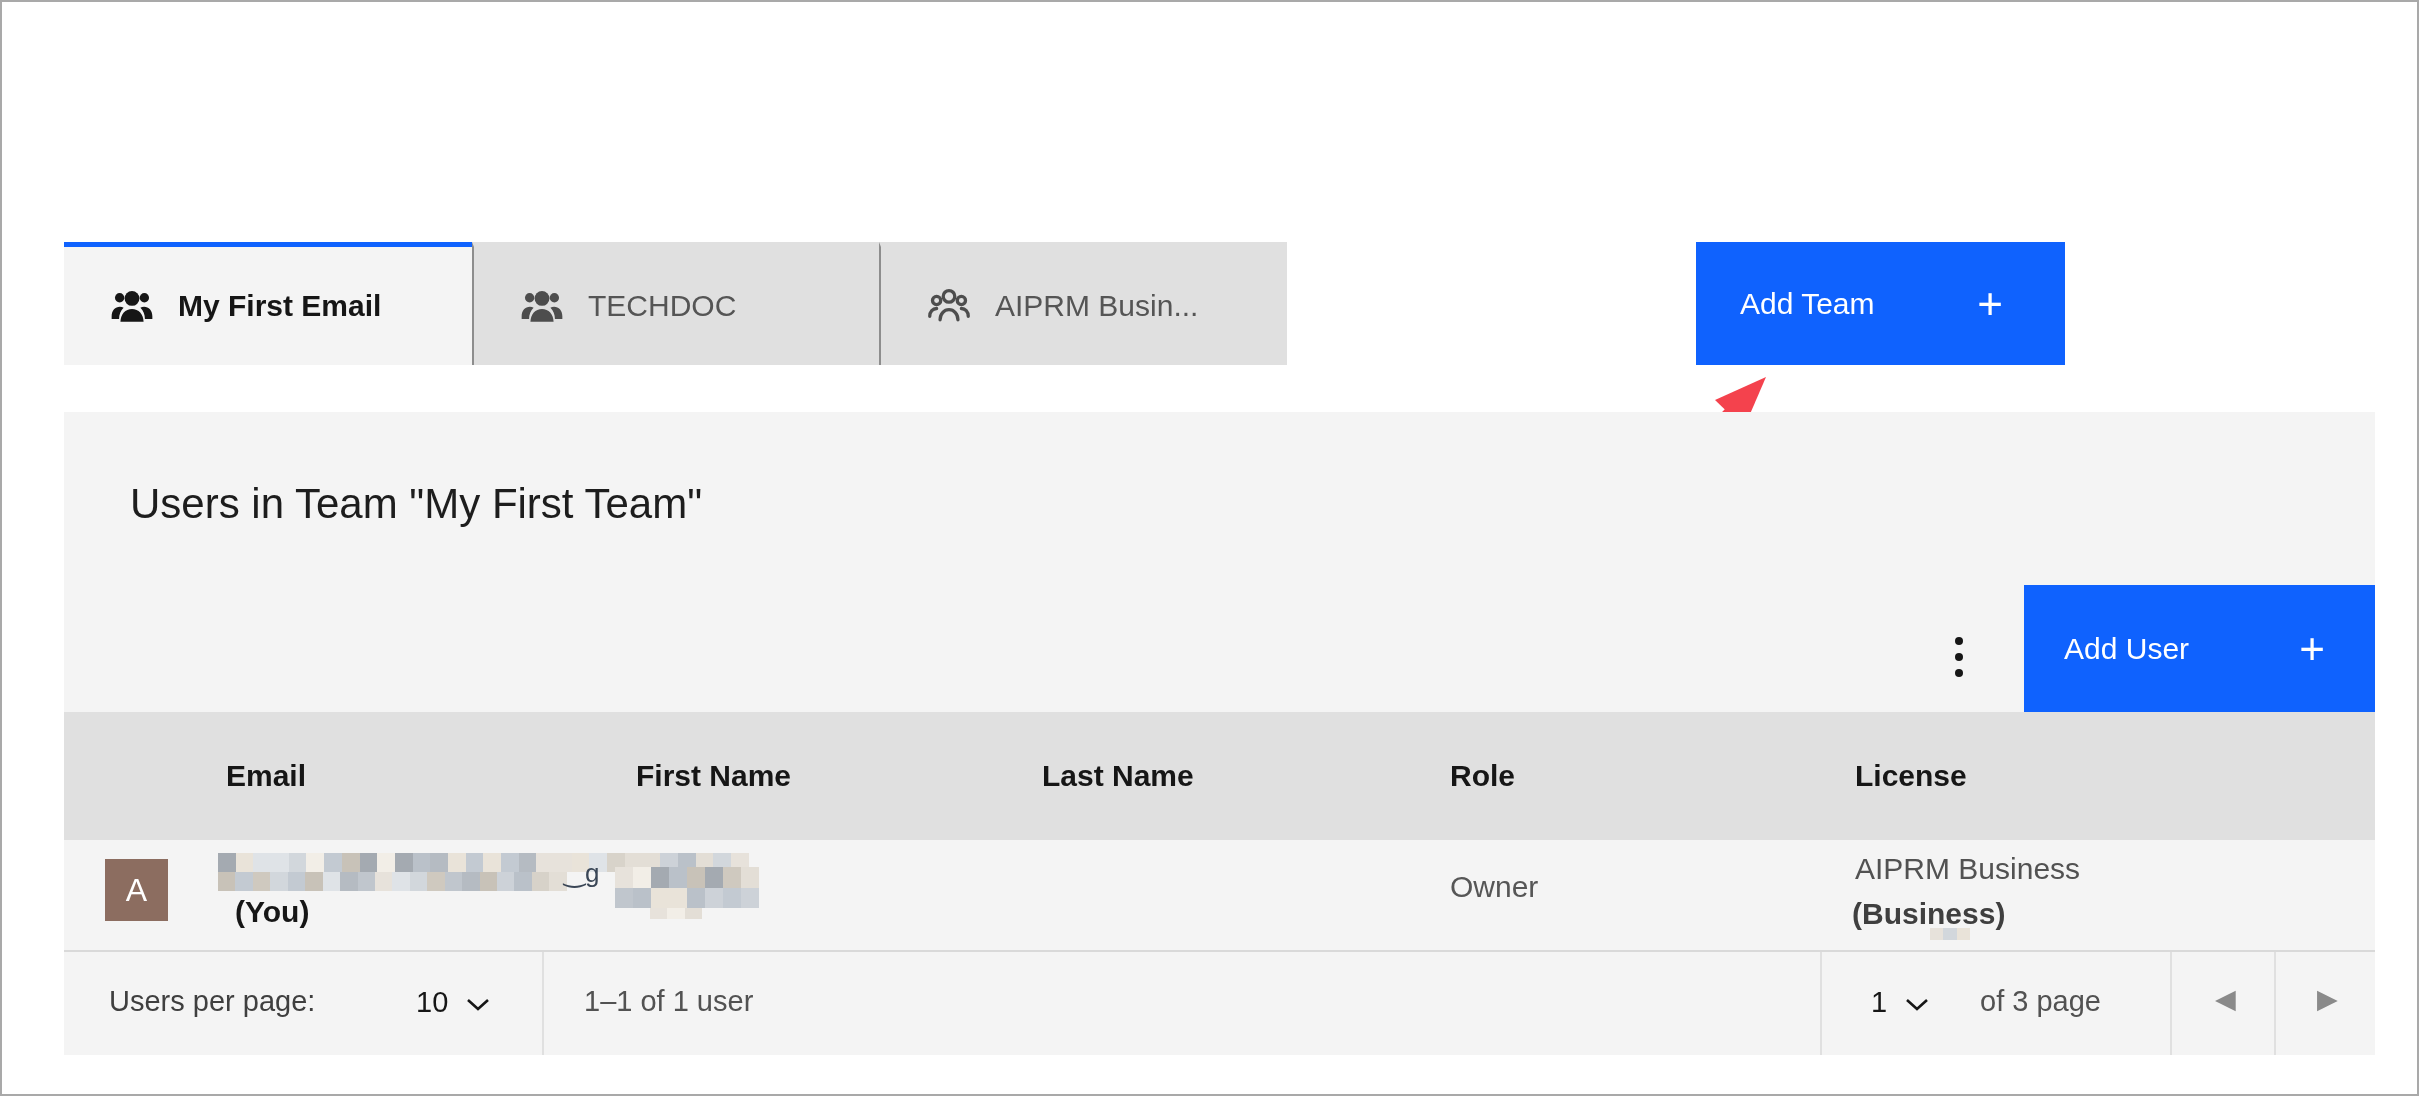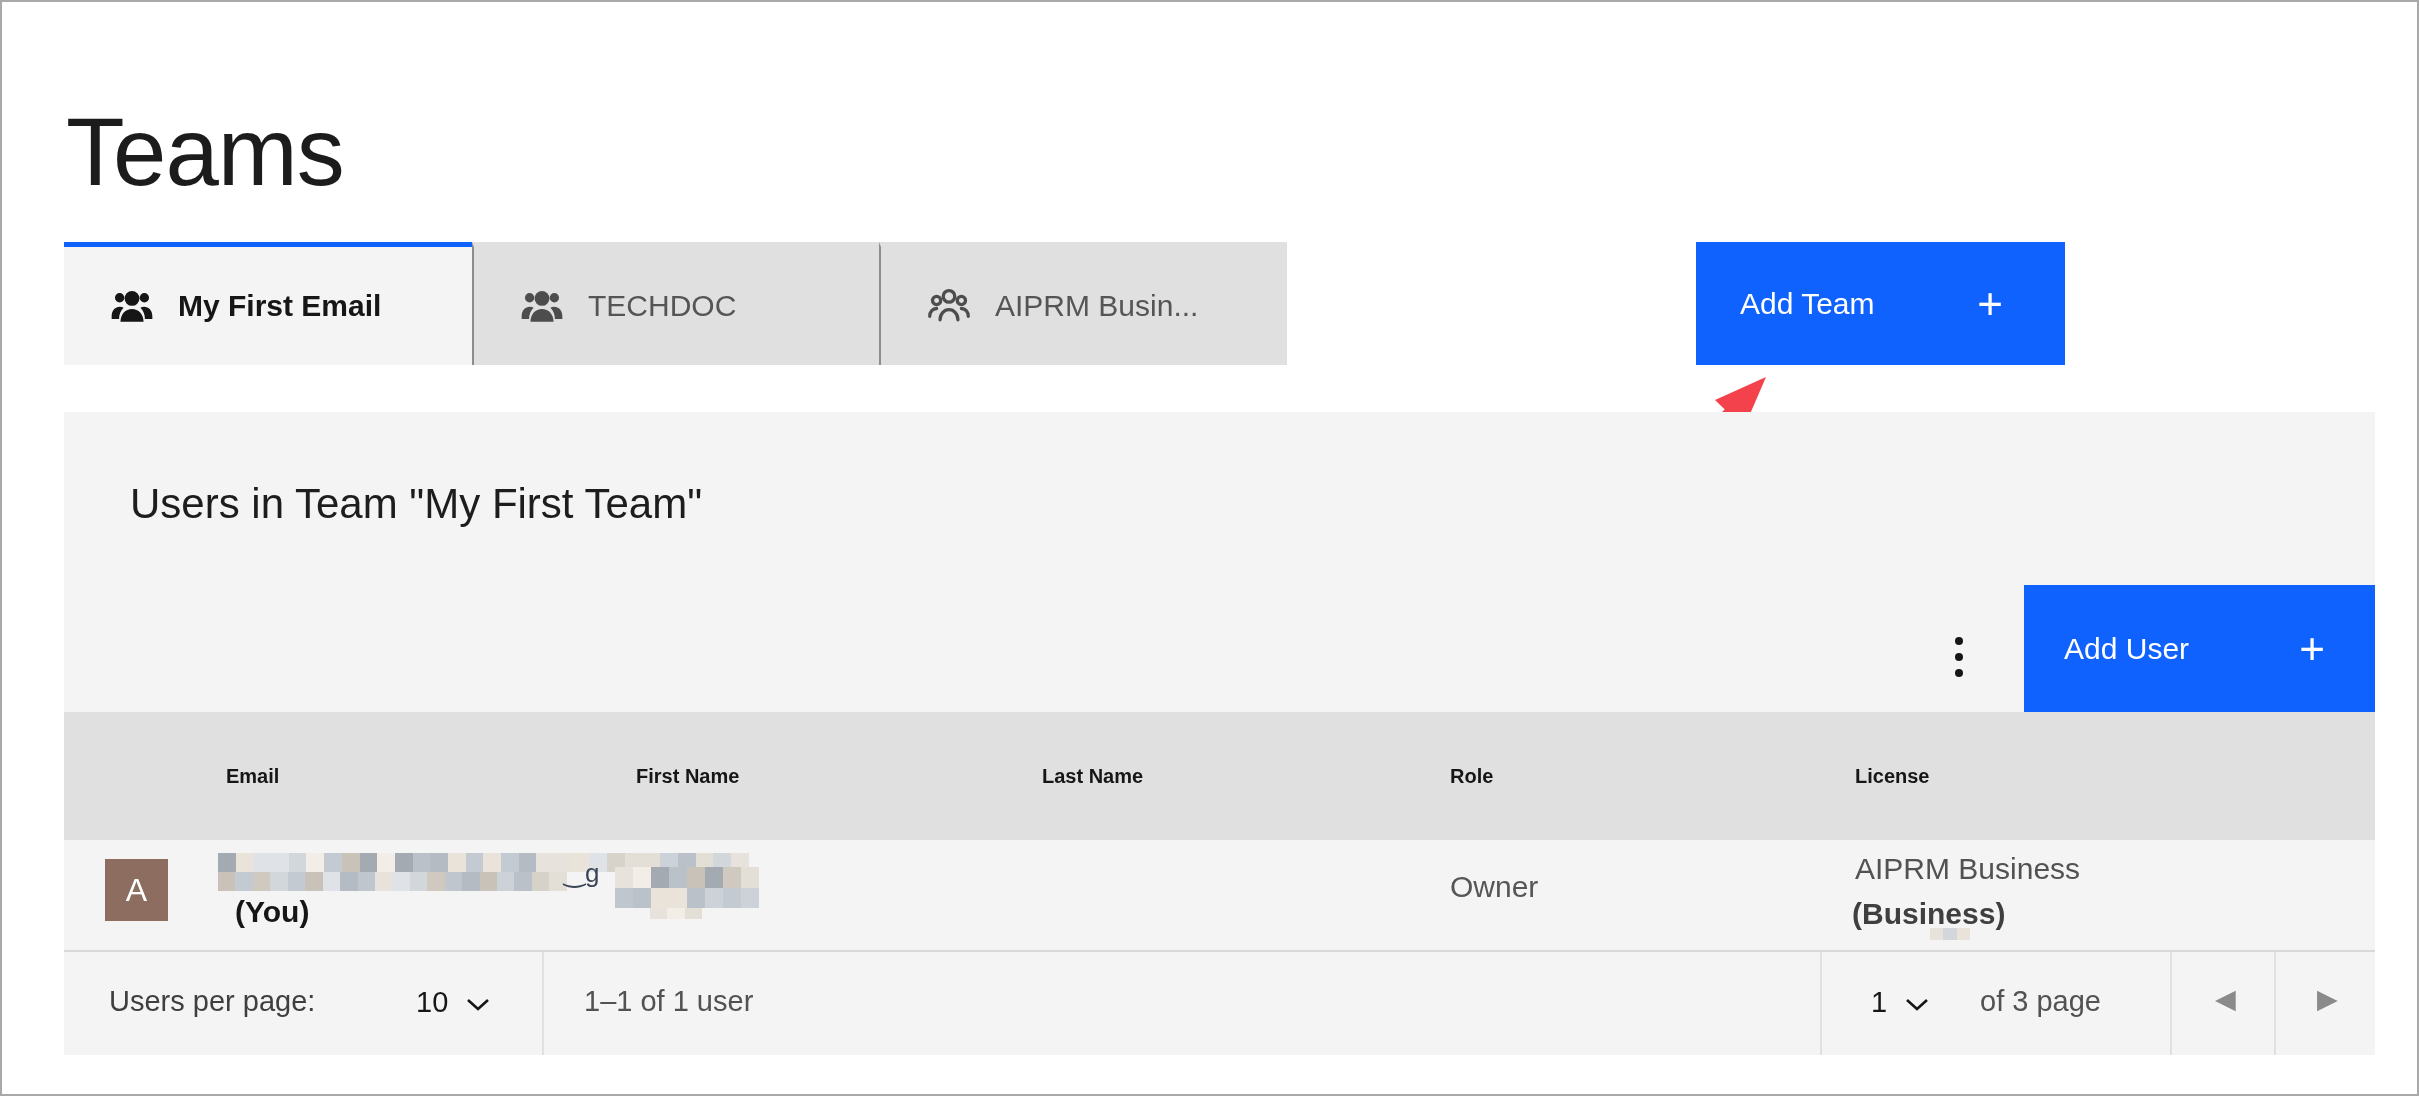--- a/index.html
+++ b/index.html
@@ -34,21 +34,21 @@
   .add-team-btn{position:absolute;left:1694px;top:240px;width:369px;height:123px;padding:0 62px 0 44px;}
   
   .anno-arrow{position:absolute;left:0;top:0;pointer-events:none;}
   
   .panel{position:absolute;left:62px;top:410px;width:2311px;height:643px;background:#f4f4f4;}
   .panel-heading{position:absolute;left:66px;top:68px;font-size:42px;font-weight:400;color:#1d1d1d;}
   .kebab-btn{position:absolute;left:1868px;top:200px;width:54px;height:90px;display:flex;align-items:center;justify-content:center;cursor:pointer;background:transparent;border:none;}
   .add-user-btn{position:absolute;left:1960px;top:173px;width:351px;height:127px;padding:0 50px 0 40px;gap:12px;}
   
   .thead{position:absolute;left:0;top:300px;width:2311px;height:128px;background:#e0e0e0;}
-  .th{position:absolute;top:0;height:128px;display:flex;align-items:center;font-size:20px;font-weight:700;color:#161616;}
+  .th{position:absolute;top:0;height:128px;display:flex;align-items:center;font-size:30px;font-weight:700;color:#161616;}
   .th-email{left:162px;}.th-first{left:572px;}.th-last{left:978px;}.th-role{left:1386px;}.th-license{left:1791px;}
   .trow{position:absolute;left:0;top:428px;width:2311px;height:110px;background:#f4f4f4;}
   .avatar{
     position:absolute;left:41px;top:19px;width:63px;height:62px;background:#8c6d60;
     color:#ffffff;font-size:32px;display:flex;align-items:center;justify-content:center;
   }
   .you-note{position:absolute;left:171px;top:55px;font-size:30px;font-weight:700;color:#161616;}
   .cell-role{position:absolute;left:1386px;top:30px;font-size:30px;color:#565656;}
   .cell-license-1{position:absolute;left:1791px;top:12px;font-size:30px;color:#525252;}
   .cell-license-2{position:absolute;left:1788px;top:57px;font-size:30px;font-weight:700;color:#3f3f3f;}
@@ -65,21 +65,20 @@
   .pg-select{cursor:pointer;background:transparent;border:none;}
   .chev{position:absolute;top:44px;}
   .pg-caret{position:absolute;top:30px;font-size:27px;color:#8a8a8a;cursor:pointer;background:transparent;border:none;}
   .icon-svg{display:block;}
 </style>
 </head>
 <body>
 
 <div class="frame">
 
-  <h1 class="page-title">Teams</h1>
 
   <div class="tabbar">
     <div class="tab tab-active w-tab1">
       <span>
         <svg class="icon-svg" width="44" height="44" viewBox="0 0 32 32">
           <g fill="#161616">
             <circle cx="7" cy="10" r="3.4"></circle>
             <path d="M1.2 23.5c0-4.2 2.6-6.9 6-6.9 1 0 1.9.2 2.7.7-2.1 2-3.3 4.9-3.3 8.2H1.2z"></path>
             <circle cx="25" cy="10" r="3.4"></circle>
             <path d="M30.8 23.5c0-4.2-2.6-6.9-6-6.9-1 0-1.9.2-2.7.7 2.1 2 3.3 4.9 3.3 8.2h5.4z"></path>

